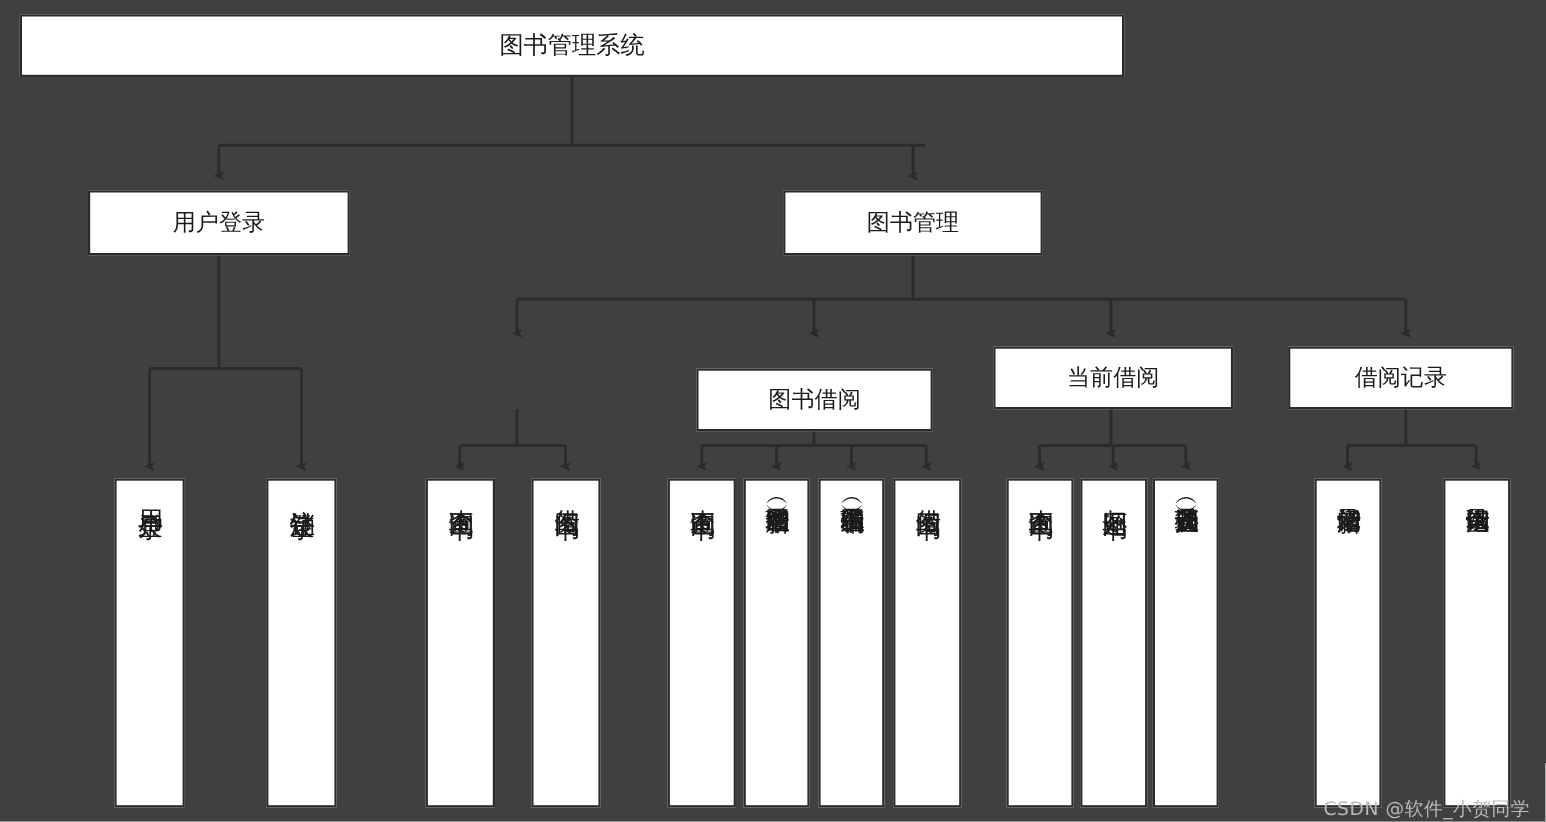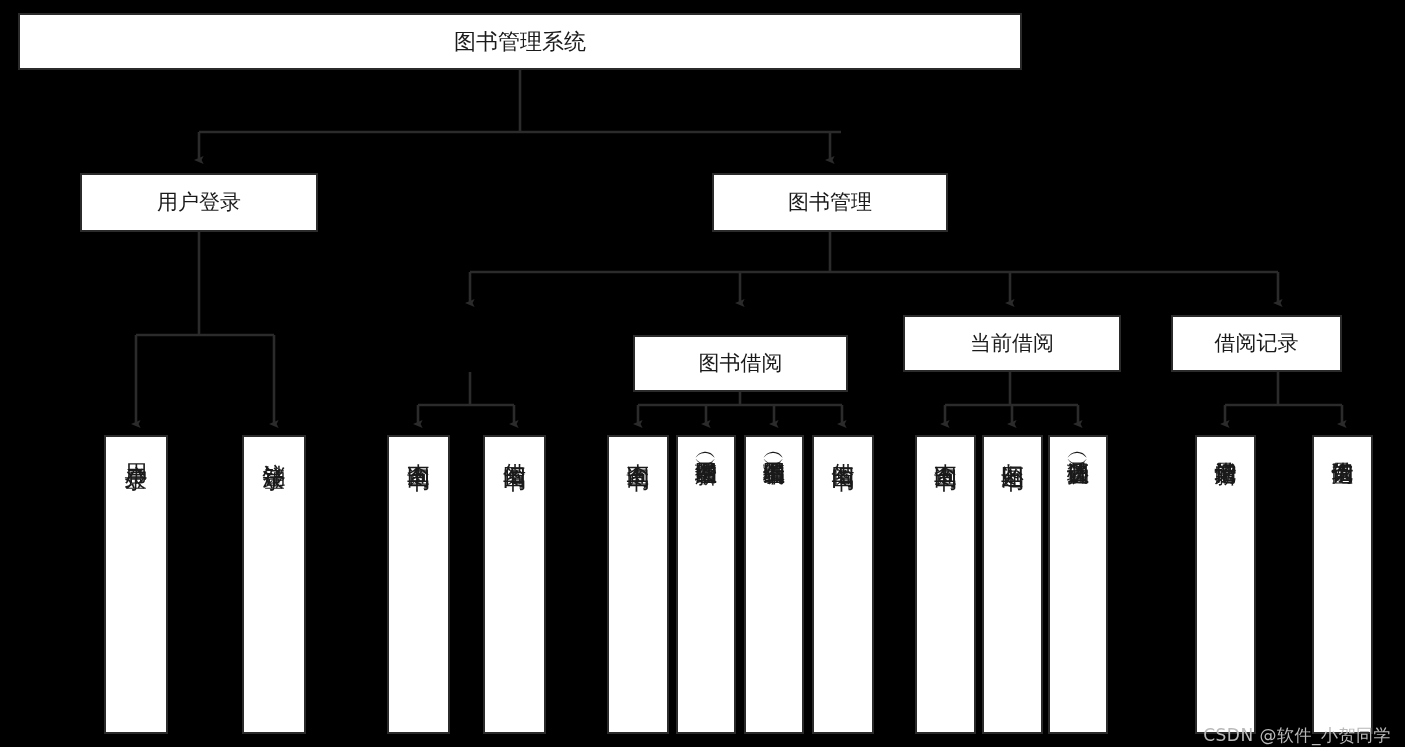--- a/index.html
+++ b/index.html
@@ -8,21 +8,21 @@
     padding: 0;
     background: #ffffff;
   }
   body {
     font-family: "DejaVu Sans", "Liberation Sans", sans-serif;
   }
   #diagram-root {
     position: relative;
     width: 1405px;
     height: 747px;
-    background: #000000;
+    background: #404040;
     overflow: hidden;
   }
   #edges-layer {
     position: absolute;
     left: 0;
     top: 0;
     width: 1405px;
     height: 747px;
     pointer-events: none;
   }
@@ -147,21 +147,21 @@
 
 
   <div class="node horiz" style="left:633px; top:315px; width:215px; height:57px;margin-top:20px;">
     <span class="node-label">图书借阅</span>
   </div>
 
   <div class="node horiz" style="left:903px; top:315px; width:218px; height:57px;">
     <span class="node-label">当前借阅</span>
   </div>
 
-  <div class="node horiz" style="left:1171px; top:315px; width:171px; height:57px;">
+  <div class="node horiz" style="left:1171px; top:315px; width:205px; height:57px;">
     <span class="node-label">借阅记录</span>
   </div>
 
   <div class="node vert" style="left:104px; top:435px; width:64px; height:299px;">
     <span class="node-label">用户登录</span>
   </div>
 
   <div class="node vert" style="left:242px; top:435px; width:64px; height:299px;">
     <span class="node-label">注销登录</span>
   </div>

